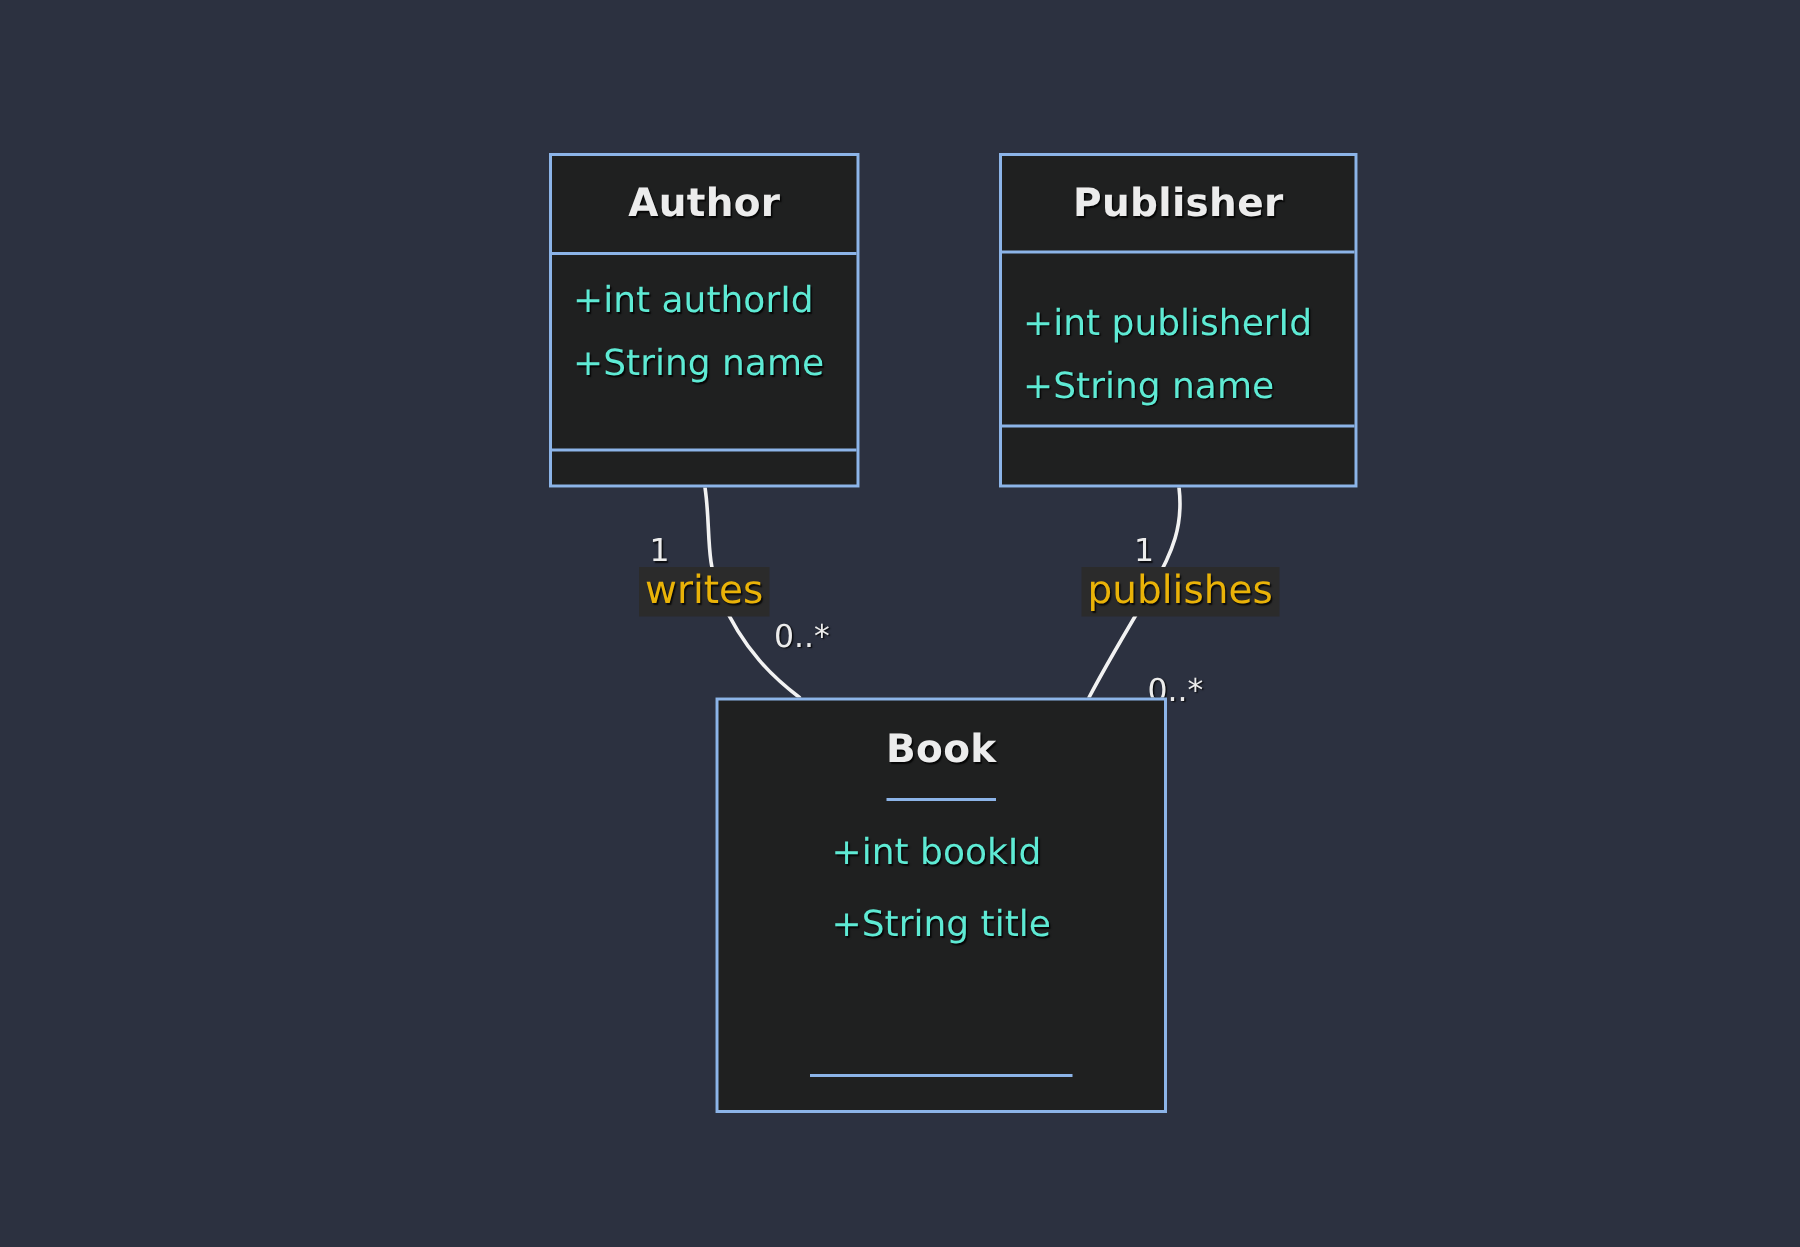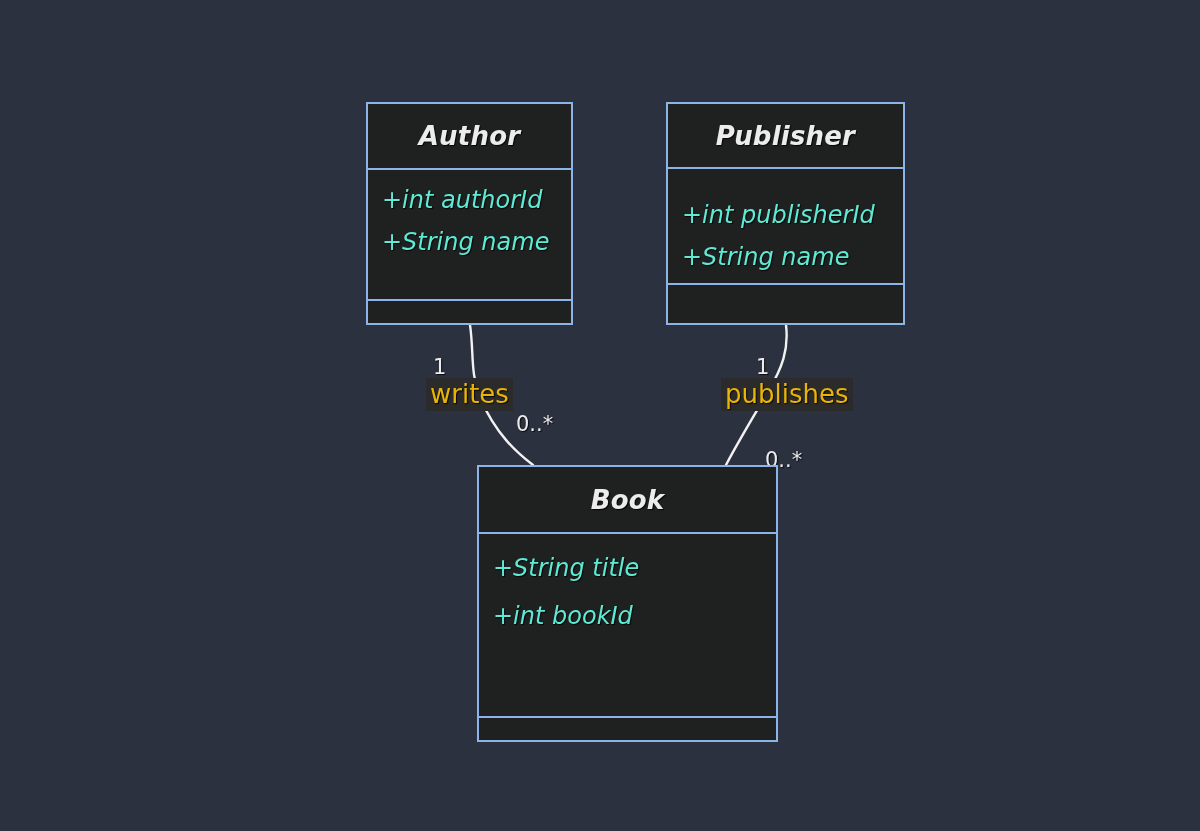--- a/index.html
+++ b/index.html
@@ -35,21 +35,20 @@
   }
 
   
   .uml-class {
     position: absolute;
     background: #1f2020;
     border: 2px solid #8cb4e8;
     z-index: 3;
     display: flex;
     flex-direction: column;
-    font-style: italic;
   }
 
   .uml-compartment-title {
     height: 66px;
     display: flex;
     align-items: center;
     justify-content: center;
     border-bottom: 2px solid #8cb4e8;
   }
 
@@ -79,21 +78,21 @@
   }
 
   .uml-compartment-methods {
     height: 22px;
     flex: 0 0 auto;
   }
 
   
   #class-author     { left: 366px; top: 102px; width: 207px; height: 223px; }
   #class-publisher  { left: 666px; top: 102px; width: 239px; height: 223px; gap: 16px; }
-  #class-book       { left: 477px; top: 465px; width: 301px; height: 277px; }
+  #class-book       { left: 477px; top: 465px; width: 301px; height: 277px; align-items: center; }
 
   #class-book .uml-compartment-title { height: 67px; }
   #class-book .uml-compartment-attrs { padding-top: 22px; gap: 22px; }
 
   
   .rel-label {
     position: absolute;
     z-index: 4;
     background: #2b2b2b;
     color: #eab308;
@@ -158,22 +157,22 @@
       <div class="uml-attribute">+String name</div>
     </div>
     <div class="uml-compartment-methods"></div>
   </div>
 
   <div class="uml-class" id="class-book">
     <div class="uml-compartment-title">
       <span class="uml-class-name">Book</span>
     </div>
     <div class="uml-compartment-attrs">
+      <div class="uml-attribute">+int bookId</div>
       <div class="uml-attribute">+String title</div>
-      <div class="uml-attribute">+int bookId</div>
     </div>
     <div class="uml-compartment-methods"></div>
   </div>
 
   <div class="rel-label" id="rel-label-writes">writes</div>
 
   <div class="rel-label" id="rel-label-publishes">publishes</div>
 
   <div class="multiplicity" id="mult-writes-source">1</div>
 

